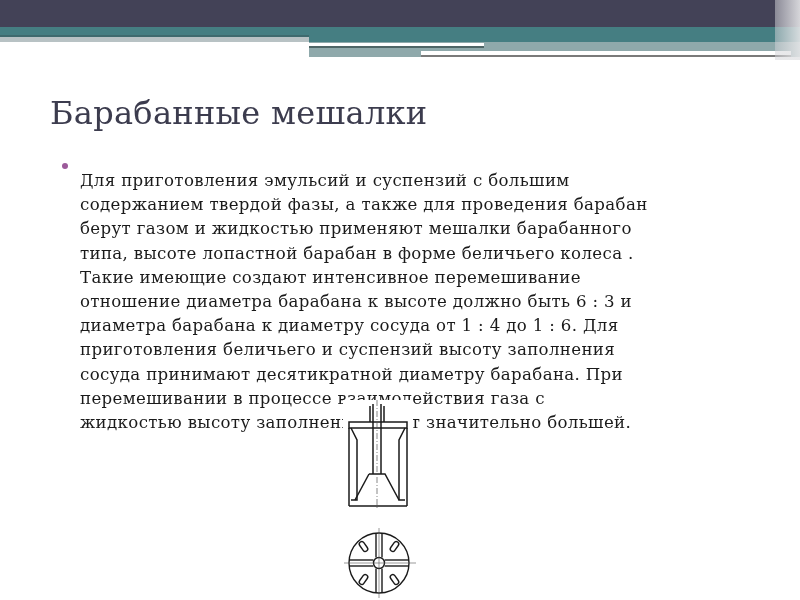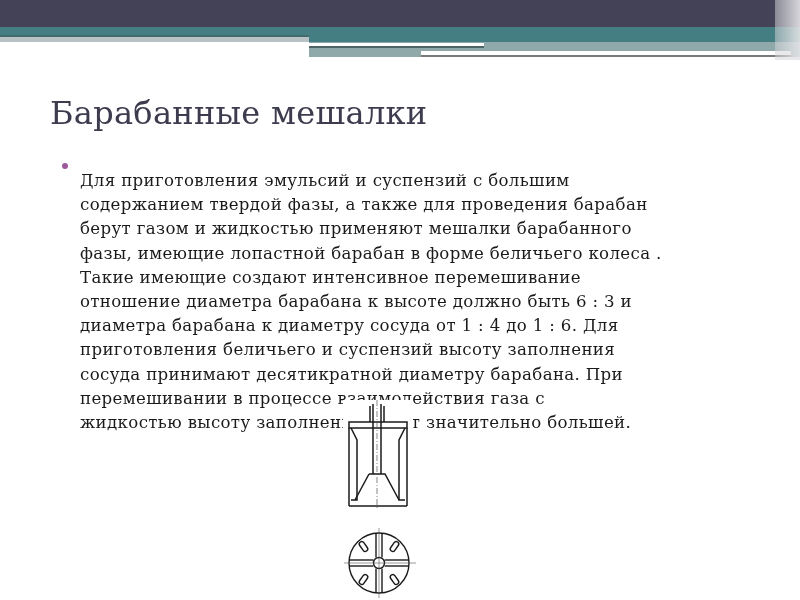--- a/index.html
+++ b/index.html
@@ -57,21 +57,21 @@
   </div>
 
   <h1 class="title" style="margin:0;">Барабанные мешалки</h1>
 
   <div class="bullet-row">
     <span class="bullet-dot"></span>
     <div class="bullet-text">
       <span class="ln">Для приготовления эмульсий и суспензий с большим</span>
       <span class="ln">содержанием твердой фазы, а также для проведения барабан</span>
       <span class="ln">берут газом и жидкостью применяют мешалки барабанного</span>
-      <span class="ln">фазы, имеющие лопастной барабан в форме беличьего колеса .</span>
+      <span class="ln">типа, высоте лопастной барабан в форме беличьего колеса .</span>
       <span class="ln">Такие имеющие создают интенсивное перемешивание</span>
       <span class="ln">отношение диаметра барабана к высоте должно быть 6 : 3 и</span>
       <span class="ln">диаметра барабана к диаметру сосуда от 1 : 4 до 1 : 6. Для</span>
       <span class="ln">приготовления беличьего и суспензий высоту заполнения</span>
       <span class="ln">сосуда принимают десятикратной диаметру барабана. При</span>
       <span class="ln">перемешивании в процессе взаимодействия газа с</span>
       <span class="ln">жидкостью высоту заполнения берут значительно большей.</span>
     </div>
   </div>
 

